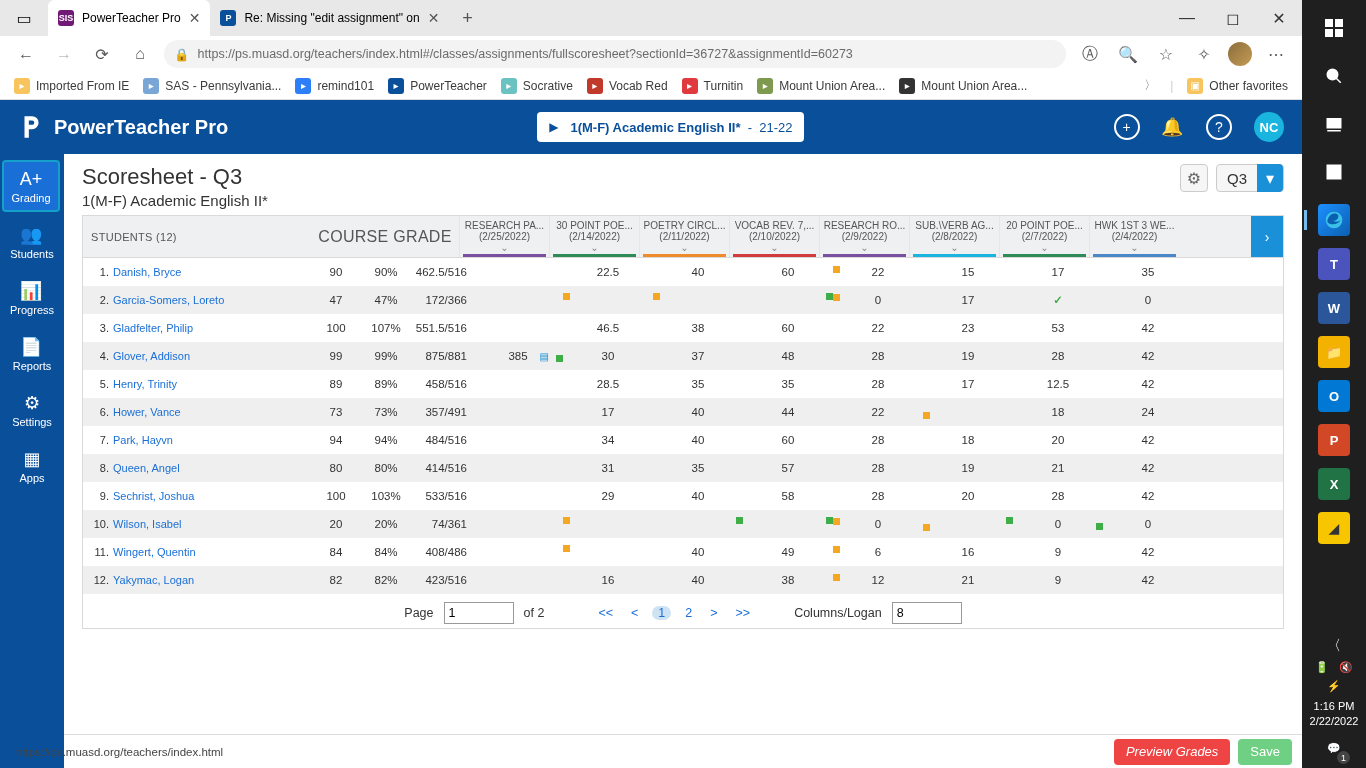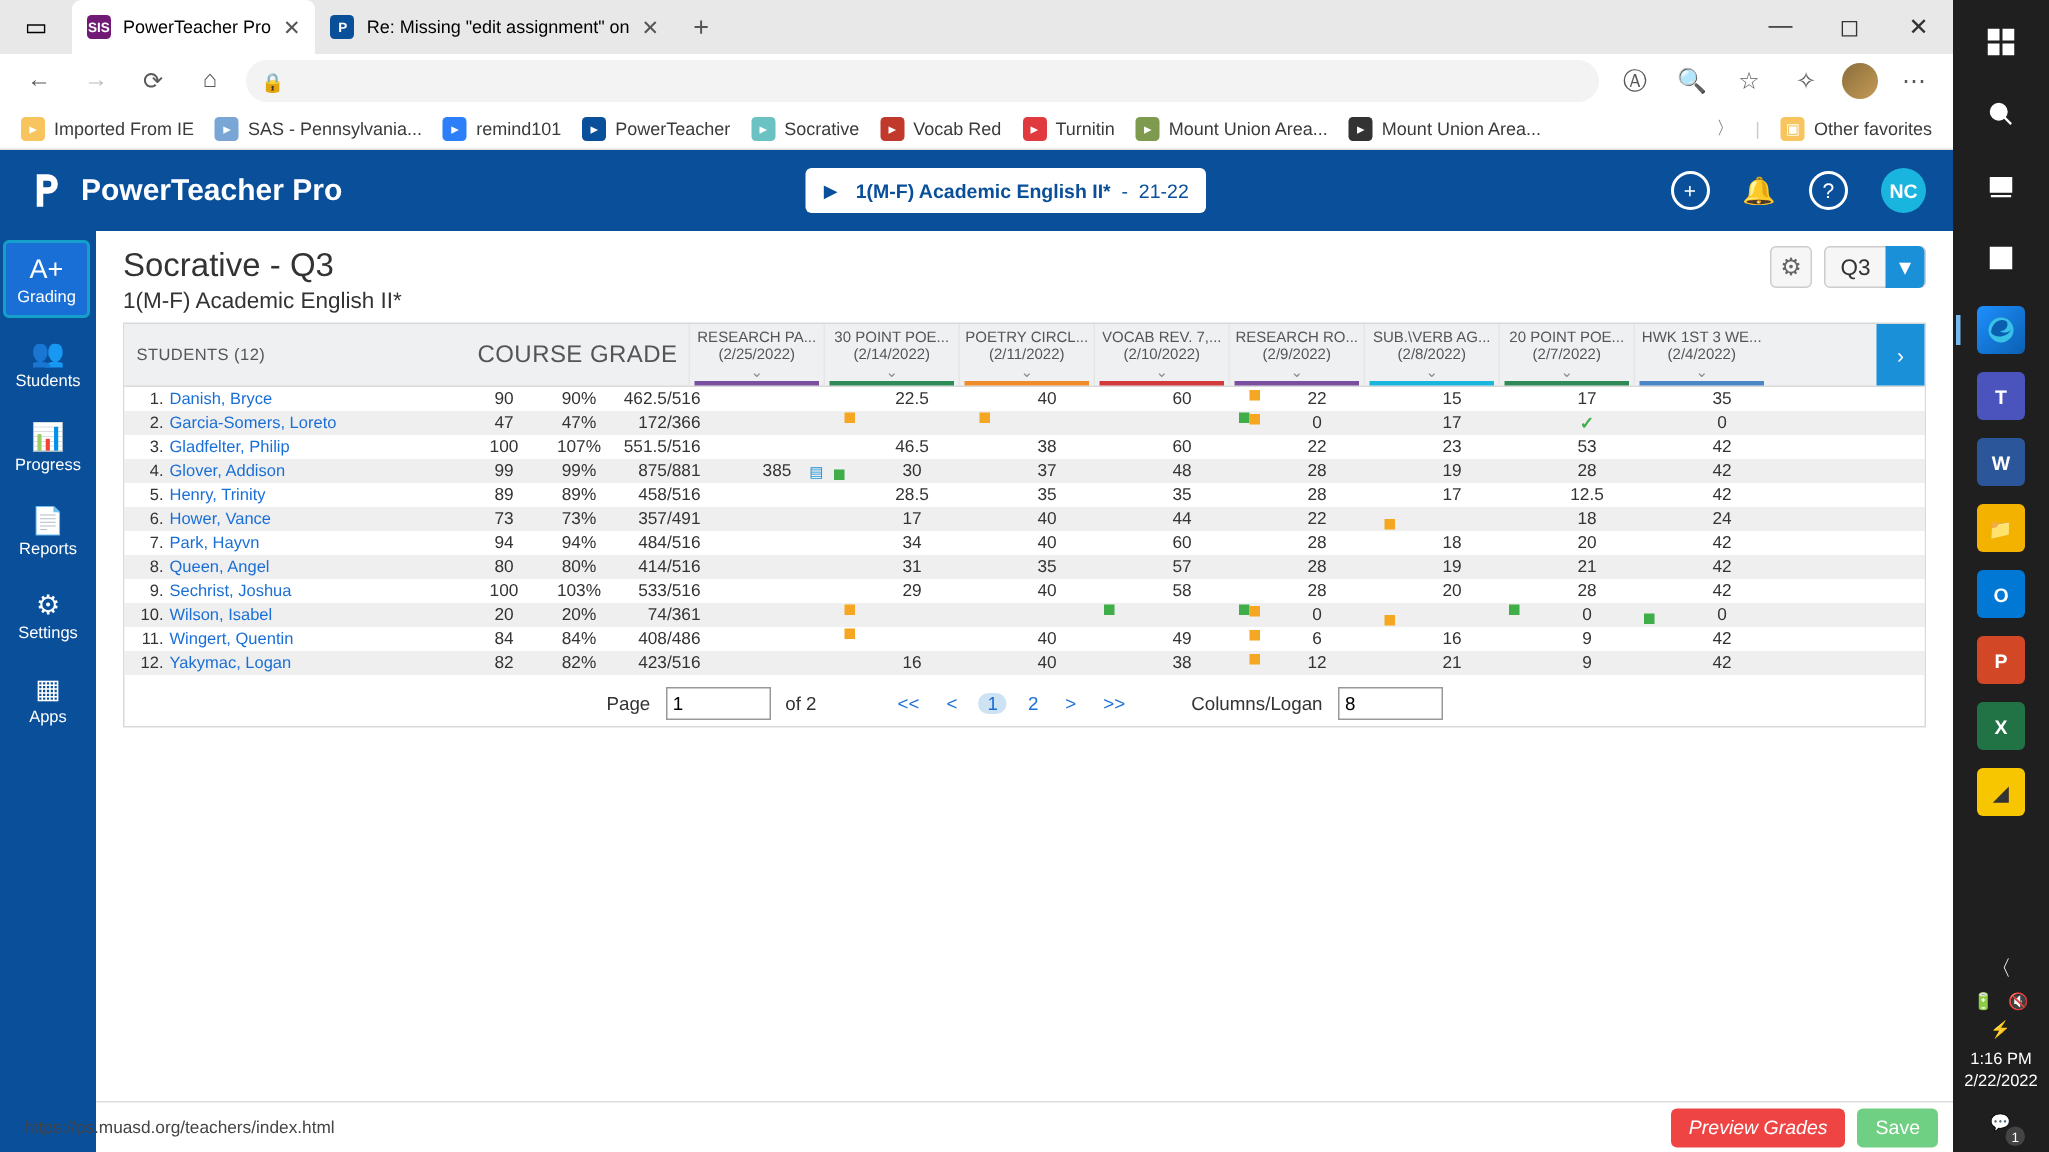--- a/index.html
+++ b/index.html
@@ -83,21 +83,21 @@
 .grid-wrap { margin:0 18px; border:1px solid #d9d9d9; font-size:11.5px; color:#333; }
 .grid-head { display:flex; background:#eef0f2; border-bottom:1px solid #d9d9d9; height:42px; }
 .gh-students { width:228px; display:flex; align-items:center; padding-left:8px; font-size:11px; color:#555; letter-spacing:.3px; }
 .gh-course  { width:148px; display:flex; align-items:center; justify-content:center; font-size:16px; color:#555; letter-spacing:.3px; }
 .gh-asg { width:90px; display:flex; flex-direction:column; align-items:center; justify-content:center; font-size:10px; color:#555; text-align:center; border-left:1px solid #e4e6e8; position:relative; }
 .gh-asg .top { white-space:nowrap; overflow:hidden; text-overflow:ellipsis; max-width:84px; }
 .gh-asg .chev { font-size:10px; color:#888; }
 .gh-asg .bar { position:absolute; left:3px; right:3px; bottom:0; height:3px; }
 .gh-scroll { width:32px; background:#1a90d9; color:#fff; display:flex; align-items:center; justify-content:center; font-size:14px; margin-left:auto; }
 
-.grid-row { display:flex; height:16px; align-items:center; }
+.grid-row { display:flex; height:28px; align-items:center; }
 .grid-row.odd { background:#fff; }
 .grid-row.even { background:#efefef; }
 .c-name { width:228px; padding-left:6px; color:#1a6fd6; font-size:11px; white-space:nowrap; overflow:hidden; }
 .c-name .num { color:#333; display:inline-block; width:20px; text-align:right; margin-right:4px; }
 .c-grade { width:50px; text-align:center; }
 .c-pct   { width:50px; text-align:center; }
 .c-pts   { width:62px; text-align:right; padding-right:6px; }
 .c-asg   { width:90px; text-align:center; position:relative; }
 .c-asg .flag { position:absolute; width:7px; height:7px; }
 .flag.tl { top:0; left:0; }
@@ -205,20 +205,21 @@
     <div class="winbtn">◻</div>
     <div class="winbtn">✕</div>
   </div>
   <div class="toolbar">
     <div class="tbtn">←</div>
     <div class="tbtn disabled">→</div>
     <div class="tbtn">⟳</div>
     <div class="tbtn">⌂</div>
     <div class="url">
       <span>🔒</span>
+      <span style="overflow:hidden;text-overflow:ellipsis;white-space:nowrap">https://ps.muasd.org/teachers/index.html#/classes/assignments/fullscoresheet?sectionId=36727&amp;assignmentId=60273</span>
     </div>
     <div class="tbtn">Ⓐ</div>
     <div class="tbtn">🔍</div>
     <div class="tbtn">☆</div>
     <div class="tbtn">✧</div>
     <div class="avatar"></div>
     <div class="tbtn">⋯</div>
   </div>
   <div class="bookbar">
     <div id="bookmarks" style="display: flex; gap: 14px;">
@@ -313,21 +314,21 @@
       <div class="r-item">
         <div class="ricon">▦</div>
         <div>Apps</div>
       </div>
     </div>
 </div>
 
 <div class="page">
   <div class="page-head">
     <div>
-      <h1>Socrative - Q3</h1>
+      <h1>Scoresheet - Q3</h1>
       <div class="sub">1(M-F) Academic English II*</div>
     </div>
     <div class="right">
       <div class="gear-btn">⚙</div>
       <div class="term-btn">
         <span class="lbl">Q3</span>
         <span class="chev">▾</span>
       </div>
     </div>
   </div>

